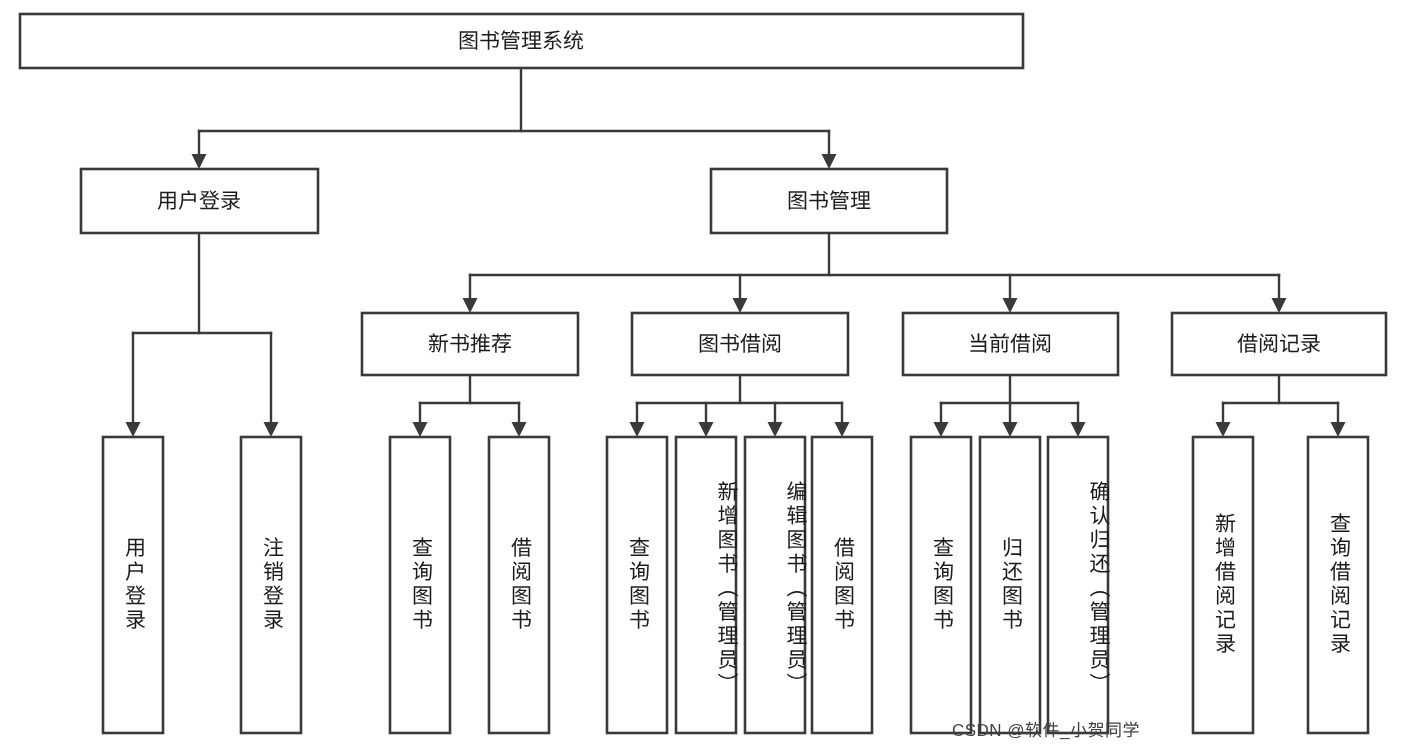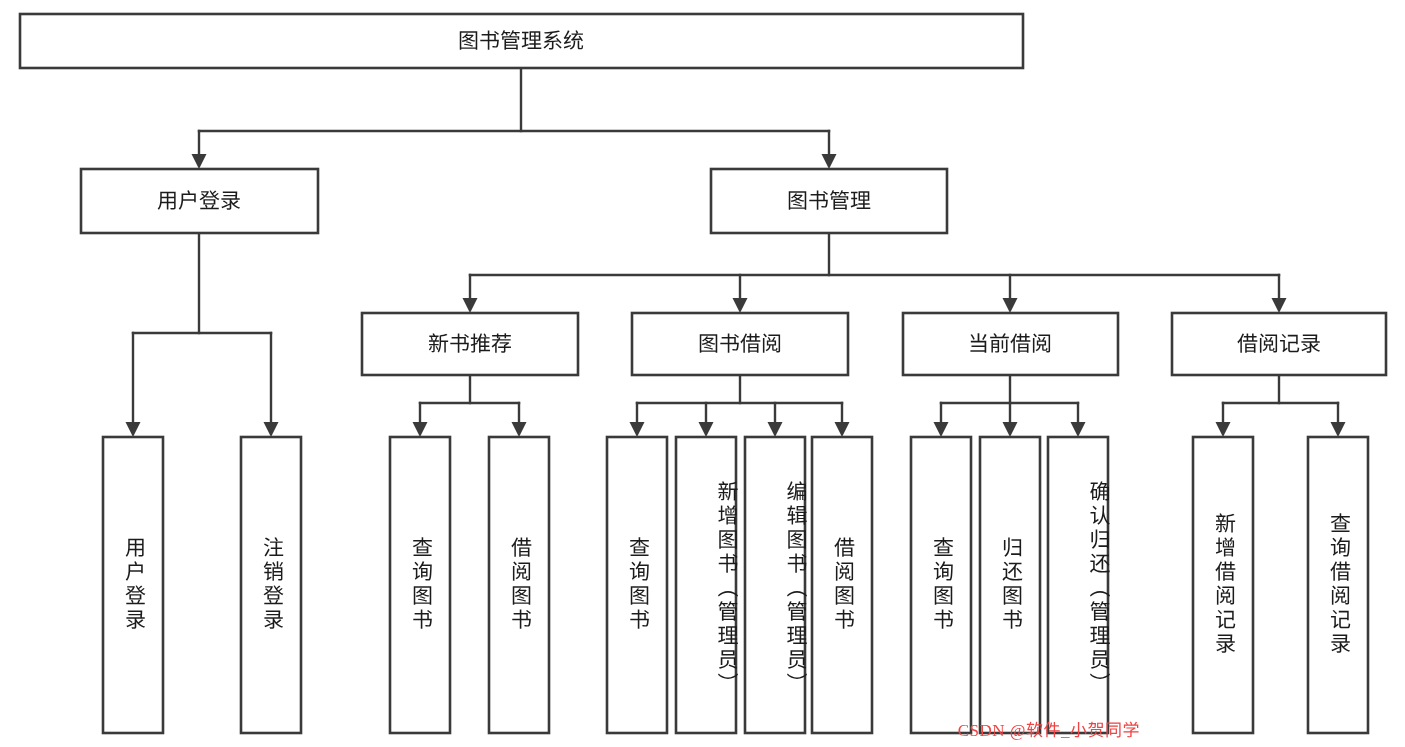--- a/index.html
+++ b/index.html
@@ -65,23 +65,23 @@
     white-space: nowrap;
     pointer-events: none;
   }
   .leaf-label-v.center-v {
     align-items: center;
   }
   .watermark {
     position: absolute;
     right: 14px;
     bottom: 6px;
-    font-family: Liberation Serif, serif;
+    font-family: Liberation Sans, sans-serif;
     font-size: 17px;
-    color: #ef4444;
+    color: #404040;
     letter-spacing: 0.5px;
     white-space: nowrap;
     user-select: none;
     text-align: right;
   }
 </style>
 </head>
 <body>
 
 <div id="diagram-root">

